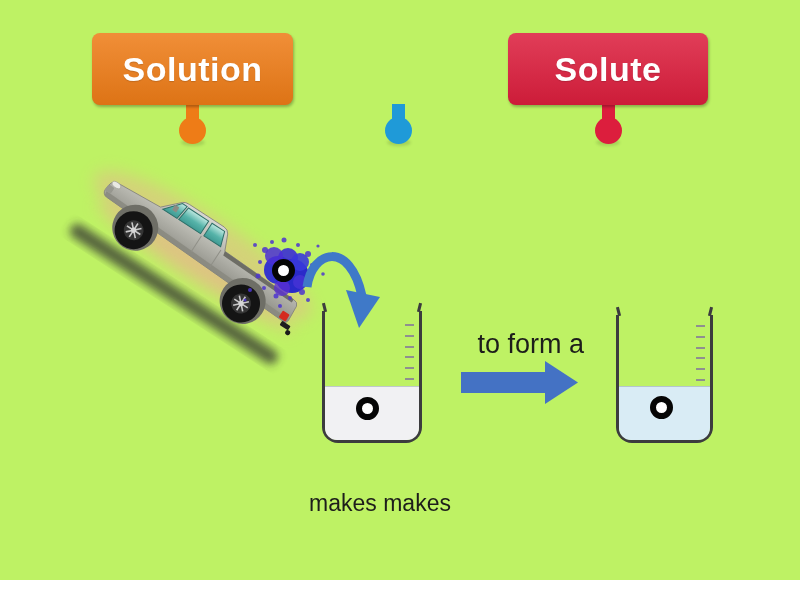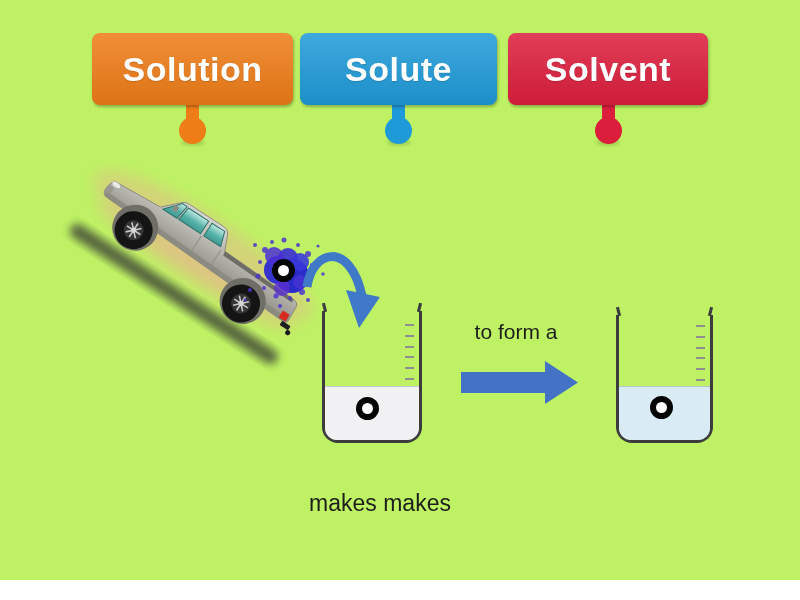--- a/index.html
+++ b/index.html
@@ -34,22 +34,22 @@
   .lip.l{left:-2px; transform:rotate(-14deg);}
   .lip.r{right:-2px; transform:rotate(14deg);}
   .liquid{position:absolute; left:0; right:0; bottom:0; height:53px;
     border-radius:0 0 12px 12px; border-top:1px solid rgba(150,165,172,.55);}
   .ticks{position:absolute; right:5px; width:9px;
     background-image:repeating-linear-gradient(to bottom,#8f8f8f 0px,#8f8f8f 2px,transparent 2px,transparent 10.8px);}
   
   .marker{position:absolute; width:23px; height:23px; box-sizing:border-box;
     border:6px solid #050505; background:#fff; border-radius:50%; cursor:pointer;}
   
-  .connector-text{position:absolute; left:448px; top:320px; width:136px;
-    text-align:center; font-size:21px;}
+  .connector-text{position:absolute; left:448px; top:329px; width:136px;
+    text-align:right; font-size:27px;}
   .caption{position:absolute; left:278px; top:487px; width:204px; text-align:center;
     font-size:23px; line-height:32px;}
   .caption .hl{font-weight:700;}
   .caption .pre{font-weight:400;}
   .abs{position:absolute;}
   svg{display:block;}
 </style>
 </head>
 <body>
 
@@ -60,30 +60,27 @@
     <div class="pin-stem"></div>
     <div class="pin-dot"></div>
     <div class="pin-box">
         <span>Solution</span>
       </div>
   </div>
   <div class="pin-label" style="left: 300px; width: 197px; color: rgb(31, 154, 216);">
     <div class="pin-shadow"></div>
     <div class="pin-stem"></div>
     <div class="pin-dot"></div>
-    <div class="pin-box">
-        <span>Solute</span>
-      </div>
   </div>
   <div class="pin-label" style="left: 508px; width: 200px; color: rgb(220, 30, 61);">
     <div class="pin-shadow"></div>
     <div class="pin-stem"></div>
     <div class="pin-dot"></div>
     <div class="pin-box">
-        <span>Solvent</span>
+        <span>Solute</span>
       </div>
   </div>
 
   <div class="beaker" style="left:322px; top:311px; width:94px; height:129px;">
     <div class="lip l"></div>
     <div class="lip r"></div>
     <div class="ticks" style="top:13px; bottom:6px;"></div>
     <div class="liquid" style="background-color: rgb(241, 241, 243);"></div>
   </div>
 

